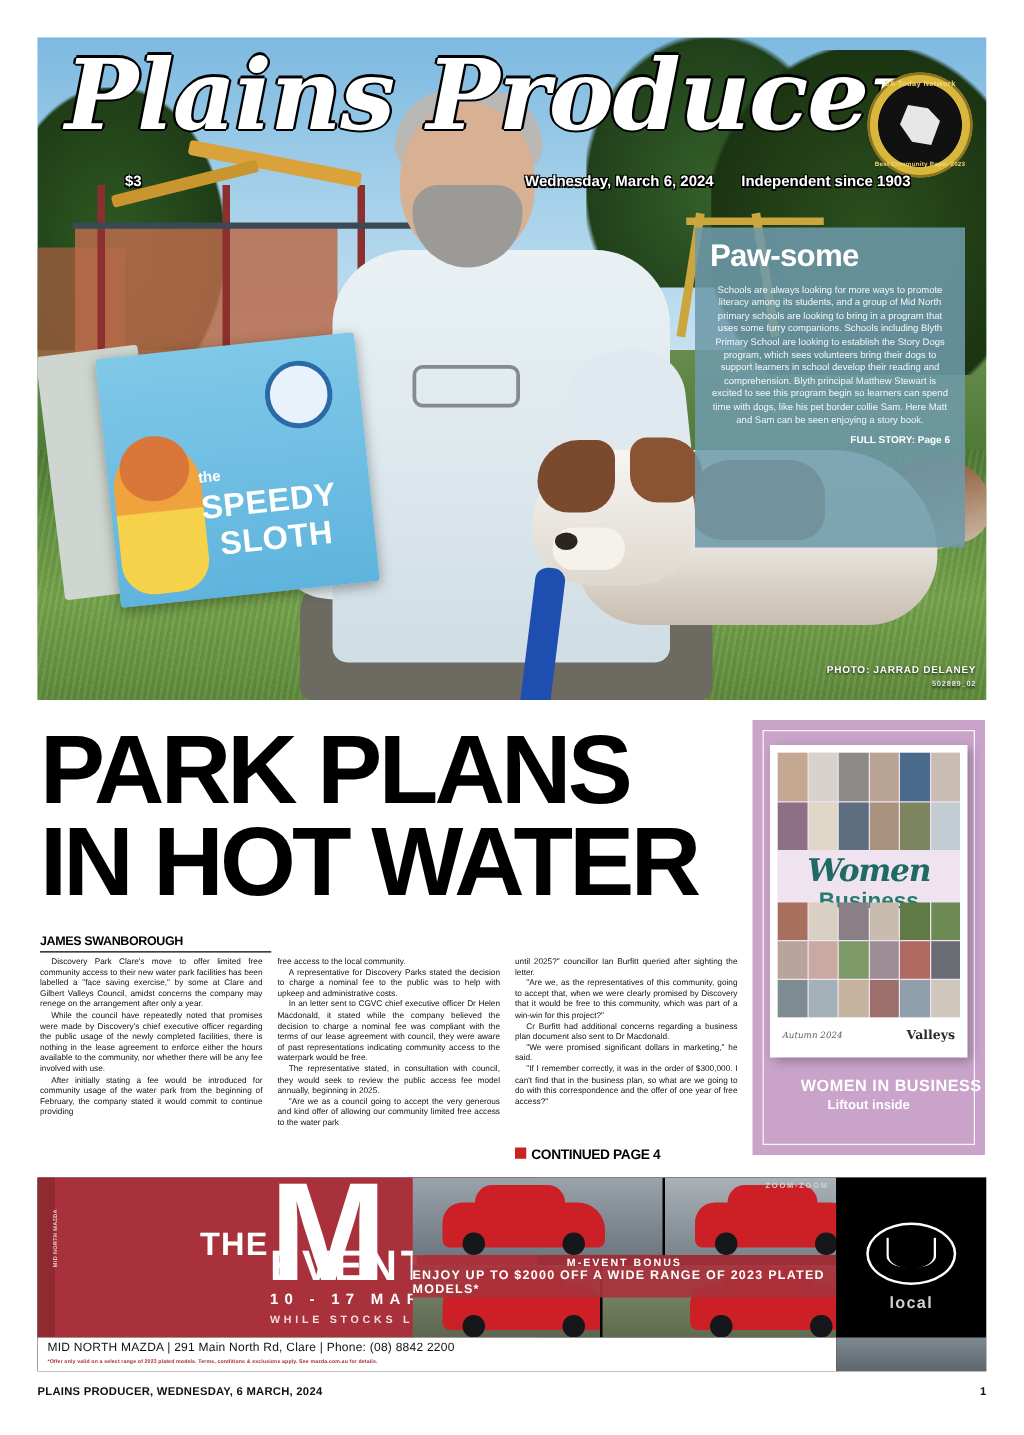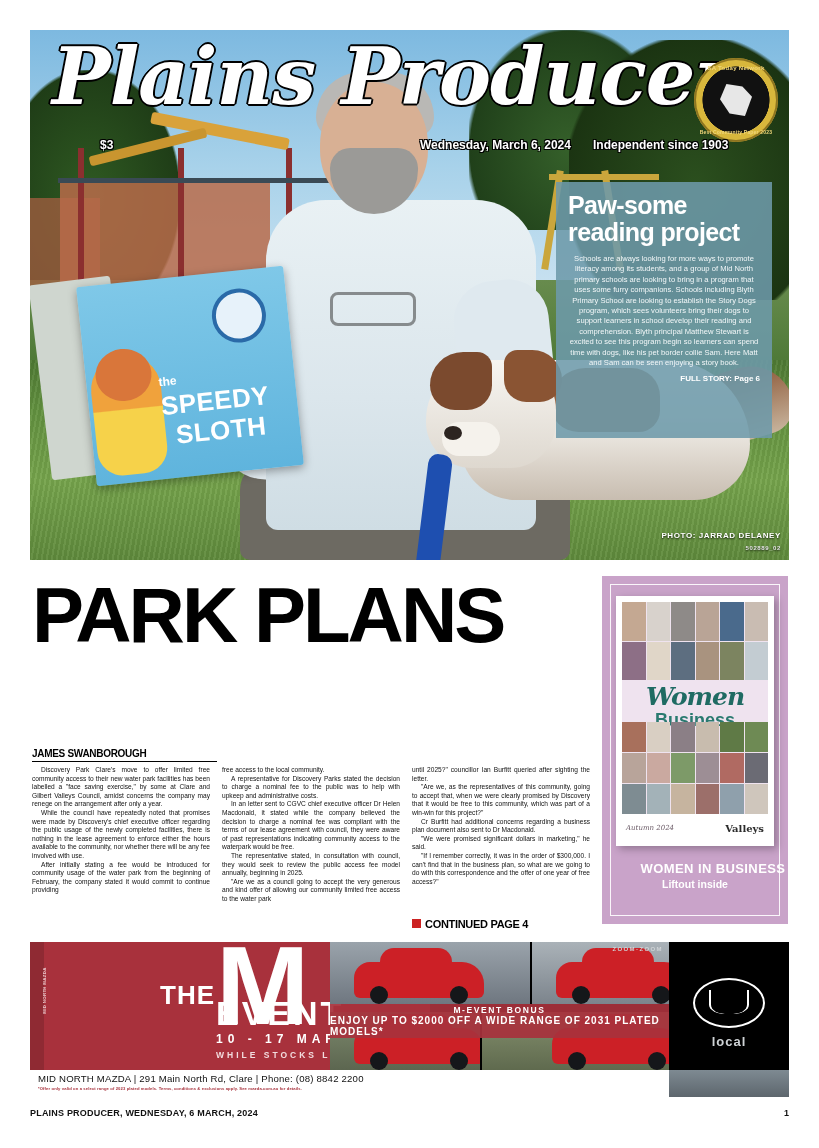--- a/index.html
+++ b/index.html
@@ -317,28 +317,28 @@
 
   <div class="mast-meta">
     <div class="mast-price">$3</div>
     <div class="mast-date">Wednesday, March 6, 2024</div>
     <div class="mast-since">Independent since 1903</div>
   </div>
 
   <div class="teaser">
     <h2>
       <span>Paw-some</span><br>
-      <span>reading project</span>
     </h2>
     <p>Schools are always looking for more ways to promote literacy among its students, and a group of Mid North primary schools are looking to bring in a program that uses some furry companions. Schools including Blyth Primary School are looking to establish the Story Dogs program, which sees volunteers bring their dogs to support learners in school develop their reading and comprehension. Blyth principal Matthew Stewart is excited to see this program begin so learners can spend time with dogs, like his pet border collie Sam. Here Matt and Sam can be seen enjoying a story book.</p>
     <div class="full">FULL STORY: Page 6</div>
   </div>
 
   <div class="headline">
     <span>PARK PLANS</span><br>
+    <span>IN HOT WATER</span>
   </div>
 
   <div class="byline">JAMES SWANBOROUGH</div>
   <div class="cols">
     <div class="col c1">
       <p>Discovery Park Clare's move to offer limited free community access to their new water park facilities has been labelled a "face saving exercise," by some at Clare and Gilbert Valleys Council, amidst concerns the company may renege on the arrangement after only a year.</p>
       <p>While the council have repeatedly noted that promises were made by Discovery's chief executive officer regarding the public usage of the newly completed facilities, there is nothing in the lease agreement to enforce either the hours available to the community, nor whether there will be any fee involved with use.</p>
       <p>After initially stating a fee would be introduced for community usage of the water park from the beginning of February, the company stated it would commit to continue providing</p>
     </div>
     <div class="col c2">
@@ -450,21 +450,21 @@
             <i></i>
             <i></i>
           </div>
         </div>
     </div>
 
     <div class="ad-zoom">ZOOM-ZOOM</div>
 
     <div class="ad-banner">
       <div class="b1">M-EVENT BONUS</div>
-      <div class="b2">ENJOY UP TO $2000 OFF A WIDE RANGE OF 2031 PLATED MODELS*</div>
+      <div class="b2">ENJOY UP TO $2000 OFF A WIDE RANGE OF 2023 PLATED MODELS*</div>
     </div>
 
     <div class="ad-logo">
       <div class="oval"></div>
       <div class="vee"></div>
       <div class="wm">local</div>
     </div>
 
     <div class="ad-dealer">
       <div class="d1">MID NORTH MAZDA | 291 Main North Rd, Clare | Phone: (08) 8842 2200</div>

